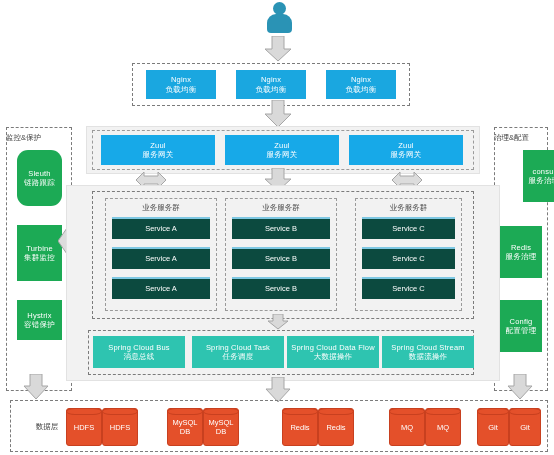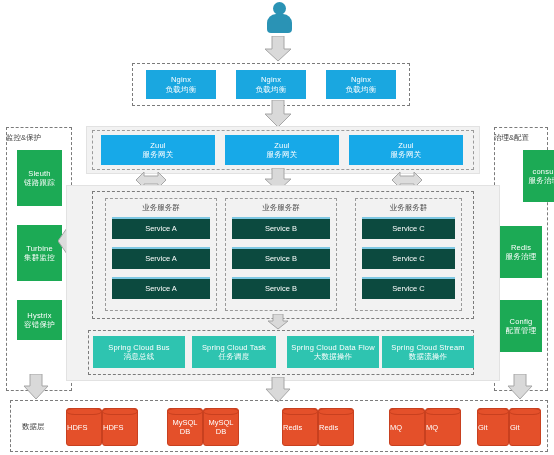--- a/index.html
+++ b/index.html
@@ -61,21 +61,21 @@
 
   
   .arrow-down{position:absolute;}
   .arrow-lr{position:absolute;}
 
   
   .cyl{
     position:absolute;box-sizing:border-box;
     background:#e4502a;border:1px solid #c8401f;
     border-radius:3px;
-    display:flex;align-items:flex-start;justify-content:center;
+    display:flex;align-items:center;justify-content:center;
     color:#ffffff;font-size:7.5px;text-align:center;line-height:1.2;
     flex-direction:column;
   }
   .cyl:before{
     content:"";position:absolute;left:-1px;right:-1px;top:-1px;height:7px;
     border:1px solid #c8401f;border-radius:50%/100%;
     background:#e4502a;box-sizing:border-box;
   }
   .cyl span{position:relative;z-index:2;}
 </style>
@@ -106,21 +106,21 @@
   <span class="l2">负载均衡</span>
 </div>
 
 <svg class="arrow-down" style="left:263px;top:100px;" width="30" height="28" viewBox="0 0 30 28">
   <polygon points="9,0 21,0 21,14 28,14 15,27 2,14 9,14" fill="#d9d9d9" stroke="#a6a6a6" stroke-width="1"></polygon>
 </svg>
 
 <div class="dashed" style="left:6px;top:127px;width:66px;height:264px;"></div>
 <div class="sectionlabel" style="left:6px;top:133px;width:66px;">监控&amp;保护</div>
 
-<div class="node green" style="left:17px;top:150px;width:45px;height:56px;">
+<div class="node green" style="left:17px;top:150px;width:45px;height:56px;border-radius:11px;">
   <span class="l1">Sleuth</span>
   <span class="l2">链路跟踪</span>
 </div>
 <div class="node green" style="left:17px;top:225px;width:45px;height:56px;">
   <span class="l1">Turbine</span>
   <span class="l2">集群监控</span>
 </div>
 <div class="node green" style="left:17px;top:300px;width:45px;height:40px;">
   <span class="l1">Hystrix</span>
   <span class="l2">容错保护</span>
@@ -219,21 +219,21 @@
 <svg class="arrow-down" style="left:266px;top:314px;" width="24" height="16" viewBox="0 0 24 16">
   <polygon points="7,0 17,0 17,7 22,7 12,15 2,7 7,7" fill="#d9d9d9" stroke="#a6a6a6" stroke-width="1"></polygon>
 </svg>
 
 <div class="dashed" style="left:88px;top:330px;width:386px;height:45px;"></div>
 
 <div class="node teal" style="left:93px;top:336px;width:92px;height:32px;">
   <span class="l1">Spring Cloud Bus</span>
   <span class="l2">消息总线</span>
 </div>
-<div class="node teal" style="left:192px;top:336px;width:84px;height:32px;">
+<div class="node teal" style="left:192px;top:336px;width:92px;height:32px;">
   <span class="l1">Spring Cloud Task</span>
   <span class="l2">任务调度</span>
 </div>
 <div class="node teal" style="left:287px;top:336px;width:92px;height:32px;">
   <span class="l1">Spring Cloud Data Flow</span>
   <span class="l2">大数据操作</span>
 </div>
 <div class="node teal" style="left:382px;top:336px;width:92px;height:32px;">
   <span class="l1">Spring Cloud Stream</span>
   <span class="l2">数据流操作</span>
@@ -243,21 +243,21 @@
   <polygon points="8,0 20,0 20,12 26,12 14,25 2,12 8,12" fill="#d9d9d9" stroke="#a6a6a6" stroke-width="1"></polygon>
 </svg>
 <svg class="arrow-down" style="left:264px;top:377px;" width="28" height="26" viewBox="0 0 28 26">
   <polygon points="8,0 20,0 20,12 26,12 14,25 2,12 8,12" fill="#d9d9d9" stroke="#a6a6a6" stroke-width="1"></polygon>
 </svg>
 <svg class="arrow-down" style="left:506px;top:374px;" width="28" height="26" viewBox="0 0 28 26">
   <polygon points="8,0 20,0 20,12 26,12 14,25 2,12 8,12" fill="#d9d9d9" stroke="#a6a6a6" stroke-width="1"></polygon>
 </svg>
 
 <div class="dashed" style="left:10px;top:400px;width:538px;height:52px;"></div>
-<div class="sectionlabel" style="left:22px;top:422px;width:50px;text-align:left;">数据层</div>
+<div class="sectionlabel" style="left:22px;top:422px;width:50px;text-align:center;">数据层</div>
 
 <div class="cyl" style="left:66px;top:408px;width:36px;height:38px;">
   <span>HDFS</span>
 </div>
 <div class="cyl" style="left:102px;top:408px;width:36px;height:38px;">
   <span>HDFS</span>
 </div>
 
 <div class="cyl" style="left:167px;top:408px;width:36px;height:38px;">
   <span>MySQL DB</span>

